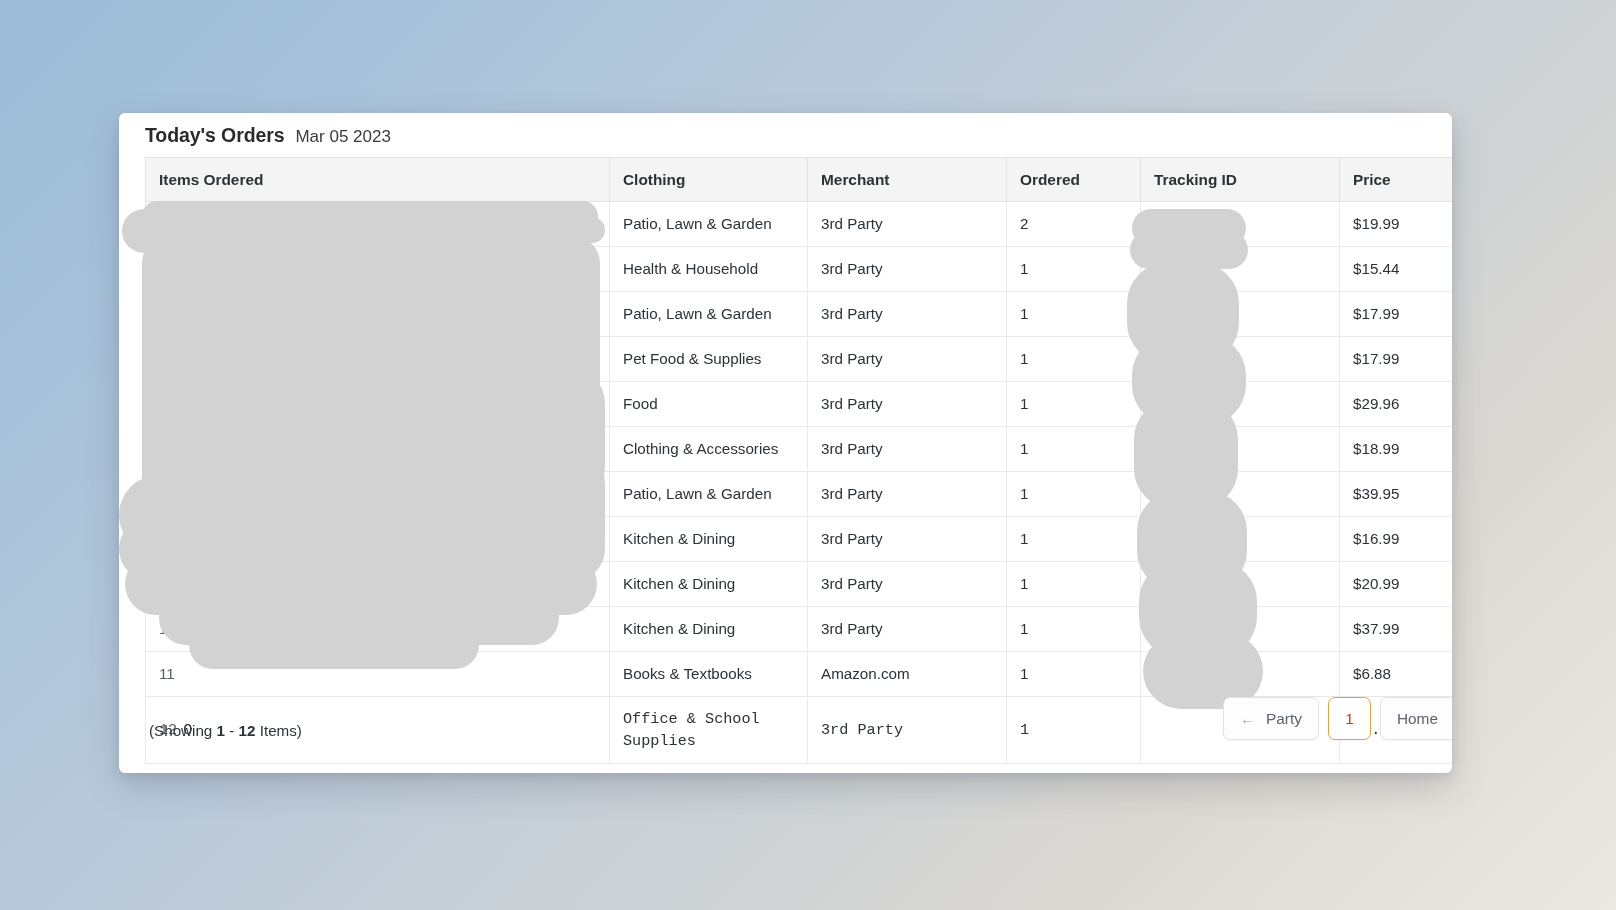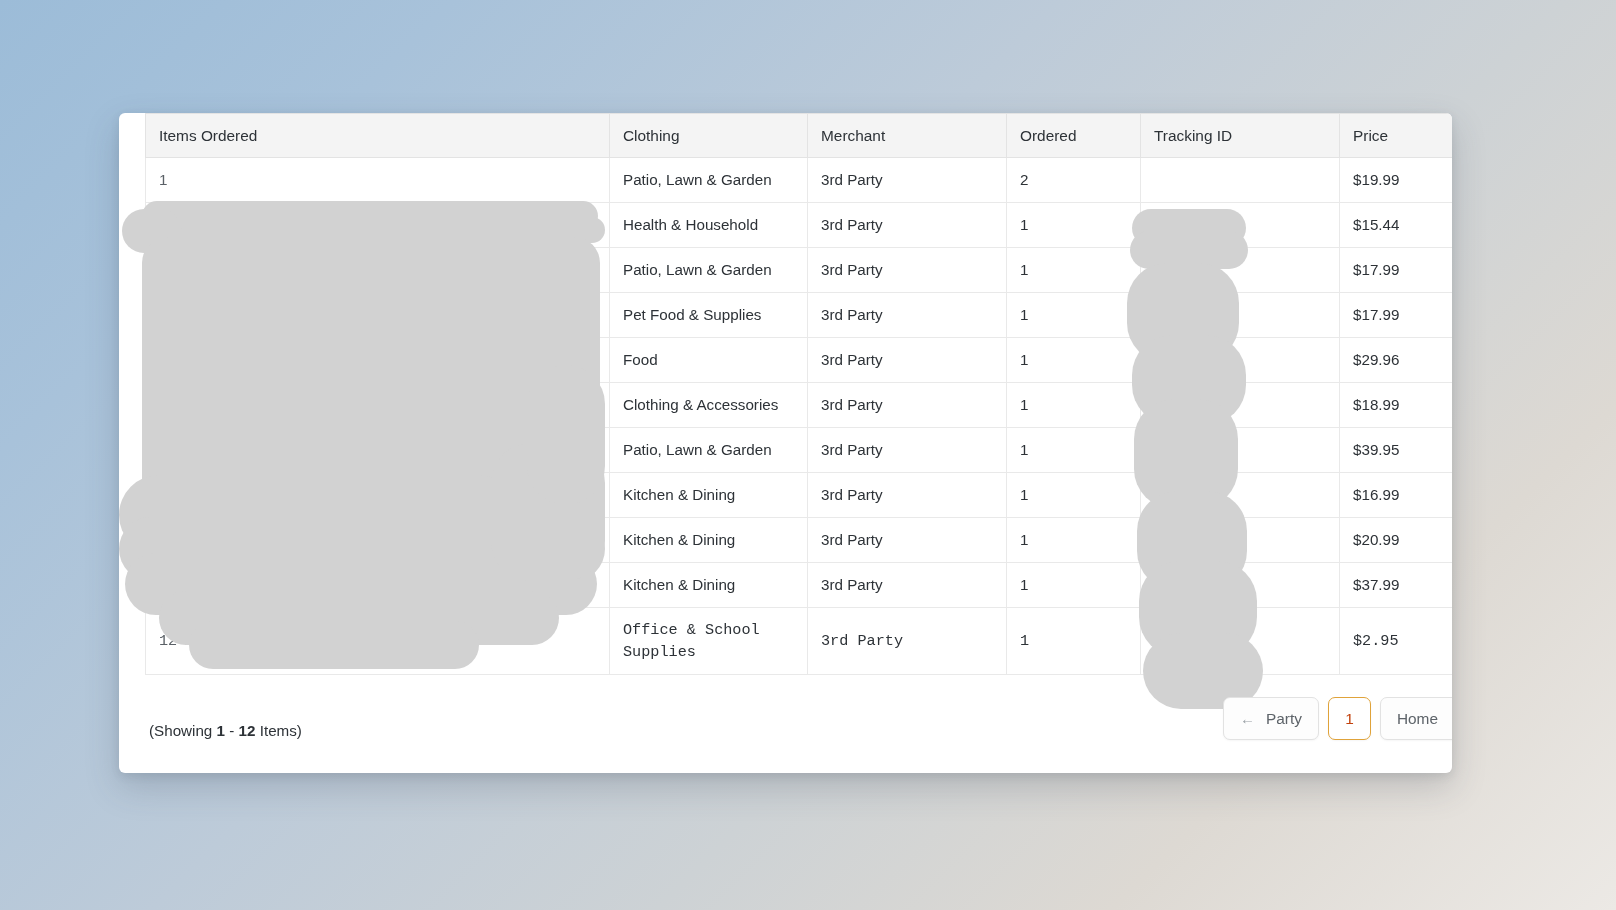--- a/index.html
+++ b/index.html
@@ -63,21 +63,21 @@
   col.c-items    { width: 464px; }
   col.c-category { width: 198px; }
   col.c-merchant { width: 199px; }
   col.c-ordered  { width: 134px; }
   col.c-tracking { width: 199px; }
   col.c-price    { width: 230px; }
 
   thead th {
     background: #f4f4f4;
     text-align: left;
-    font-weight: normal;
+    font-weight: bold;
     font-size: 15.4px;
     color: #2d3237;
     padding: 12px 0 12px 13px;
     border: 1px solid #e3e3e3;
     border-left: none;
     height: 44px;
   }
   thead th:first-child { border-left: 1px solid #e3e3e3; }
 
   tbody td {
@@ -151,20 +151,24 @@
     background: #d2d2d2;
     pointer-events: none;
   }
   .r-round { border-radius: 40px; }
 </style>
 </head>
 <body>
 
 <div id="card">
 
+  <div id="card-header">
+    <span id="page-title">Today's Orders</span>
+    <span id="header-date">Mar 05 2023</span>
+  </div>
 
   <div class="table-wrap">
     <table>
       <colgroup>
         <col class="c-items">
           <col class="c-category">
           <col class="c-merchant">
         <col class="c-ordered">
           <col class="c-tracking">
           <col class="c-price">
@@ -254,20 +258,28 @@
           </tr>
           <tr>
             <td class="item-cell"><span class="item-idx">10</span><span>ain ...</span></td>
             <td>Kitchen &amp; Dining</td>
             <td>3rd Party</td>
             <td>1</td>
             <td></td>
             <td>$37.99</td>
           </tr>
           <tr>
+            <td class="item-cell"><span class="item-idx">11</span><span></span></td>
+            <td>Books &amp; Textbooks</td>
+            <td>Amazon.com</td>
+            <td>1</td>
+            <td></td>
+            <td>$6.88</td>
+          </tr>
+          <tr>
             <td class="item-cell"><span class="item-idx">12</span><span>O</span></td>
             <td>Office &amp; School Supplies</td>
             <td>3rd Party</td>
             <td>1</td>
             <td></td>
             <td>$2.95</td>
           </tr>
         </tbody>
     </table>
   </div>

